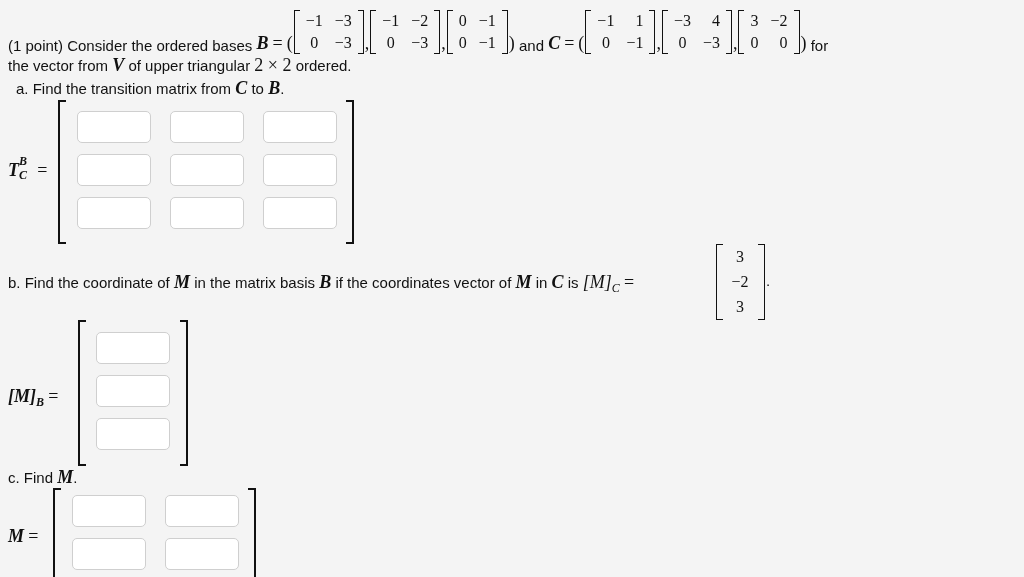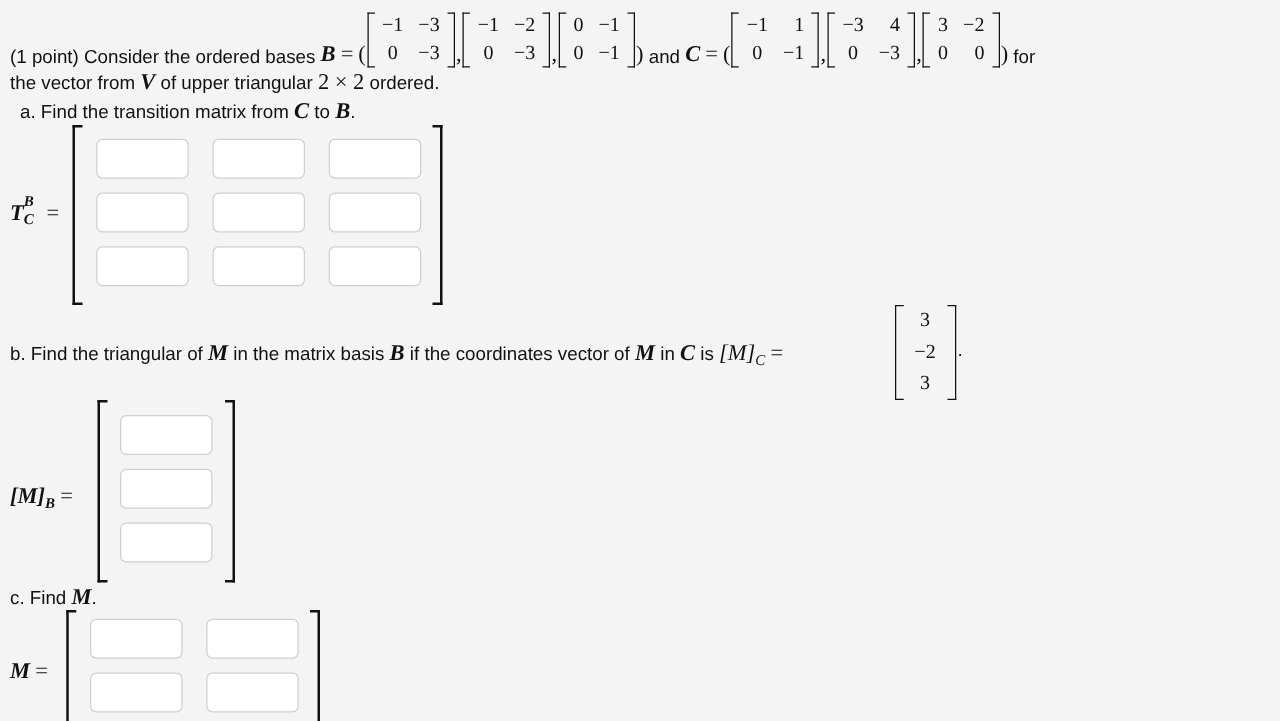--- a/index.html
+++ b/index.html
@@ -175,21 +175,21 @@
 <input class="inp" style="left: 170px; top: 111px;" value="">
 <input class="inp" style="left: 263px; top: 111px;" value="">
 <input class="inp" style="left: 77px; top: 154px;" value="">
 <input class="inp" style="left: 170px; top: 154px;" value="">
 <input class="inp" style="left: 263px; top: 154px;" value="">
 <input class="inp" style="left: 77px; top: 197px;" value="">
 <input class="inp" style="left: 170px; top: 197px;" value="">
 <input class="inp" style="left: 263px; top: 197px;" value="">
 
 <div class="abs line" style="left:8px; top:272px;">
-  <span>b. Find the triangular of</span>
+  <span>b. Find the coordinate of</span>
   <span class="mi">M</span>
   <span>in the matrix basis</span>
   <span class="mi">B</span>
   <span>if the coordinates vector of</span>
   <span class="mi">M</span>
   <span>in</span>
   <span class="mi">C</span>
   <span>is</span>
   <span class="math" style="font-style:italic">[M]</span><sub class="math" style="font-size:12px; font-style:italic">C</sub>
   <span class="math">=</span>

